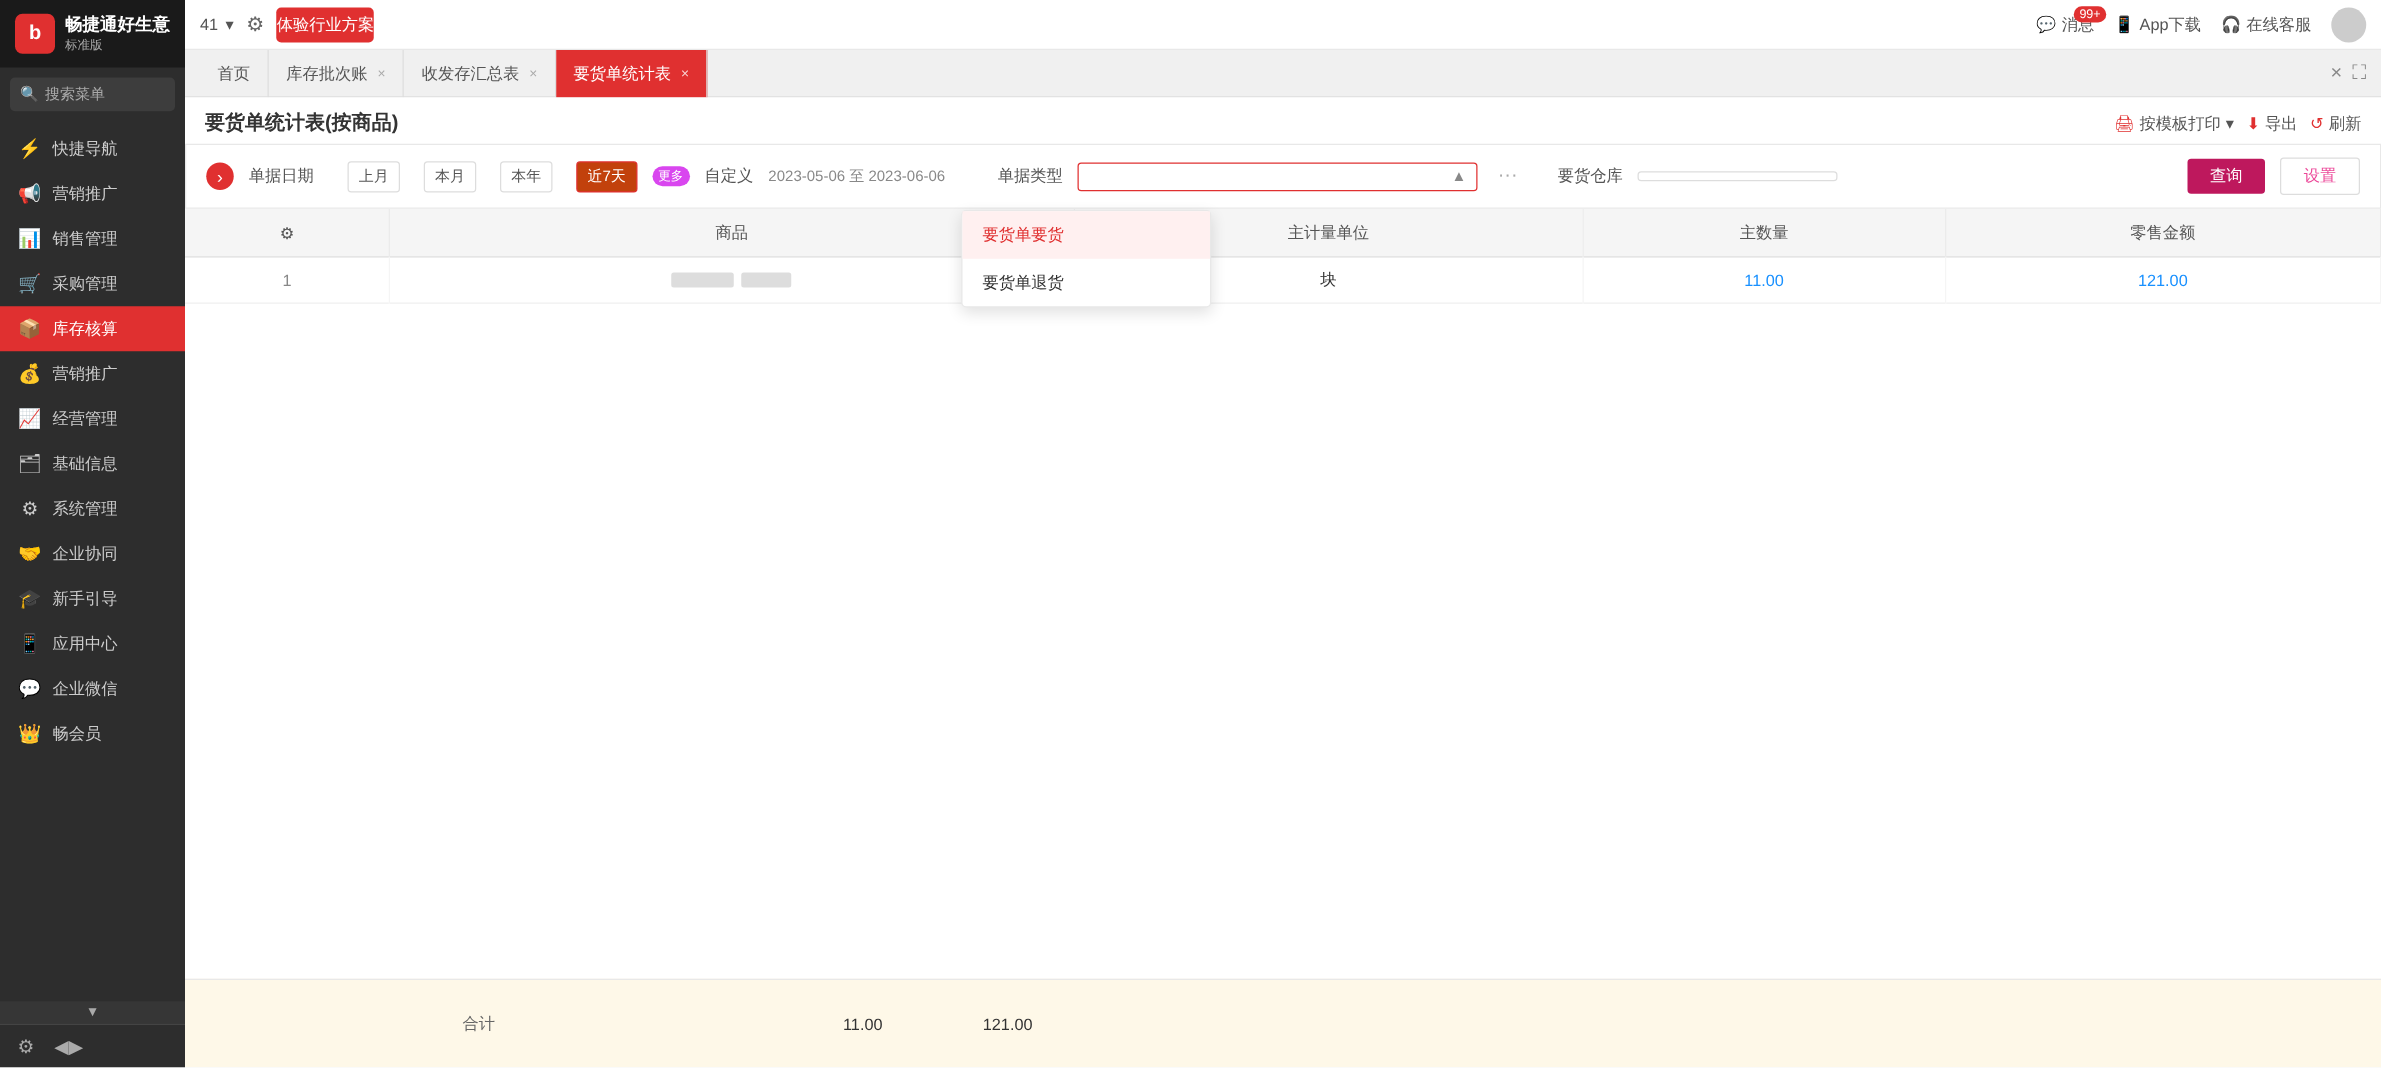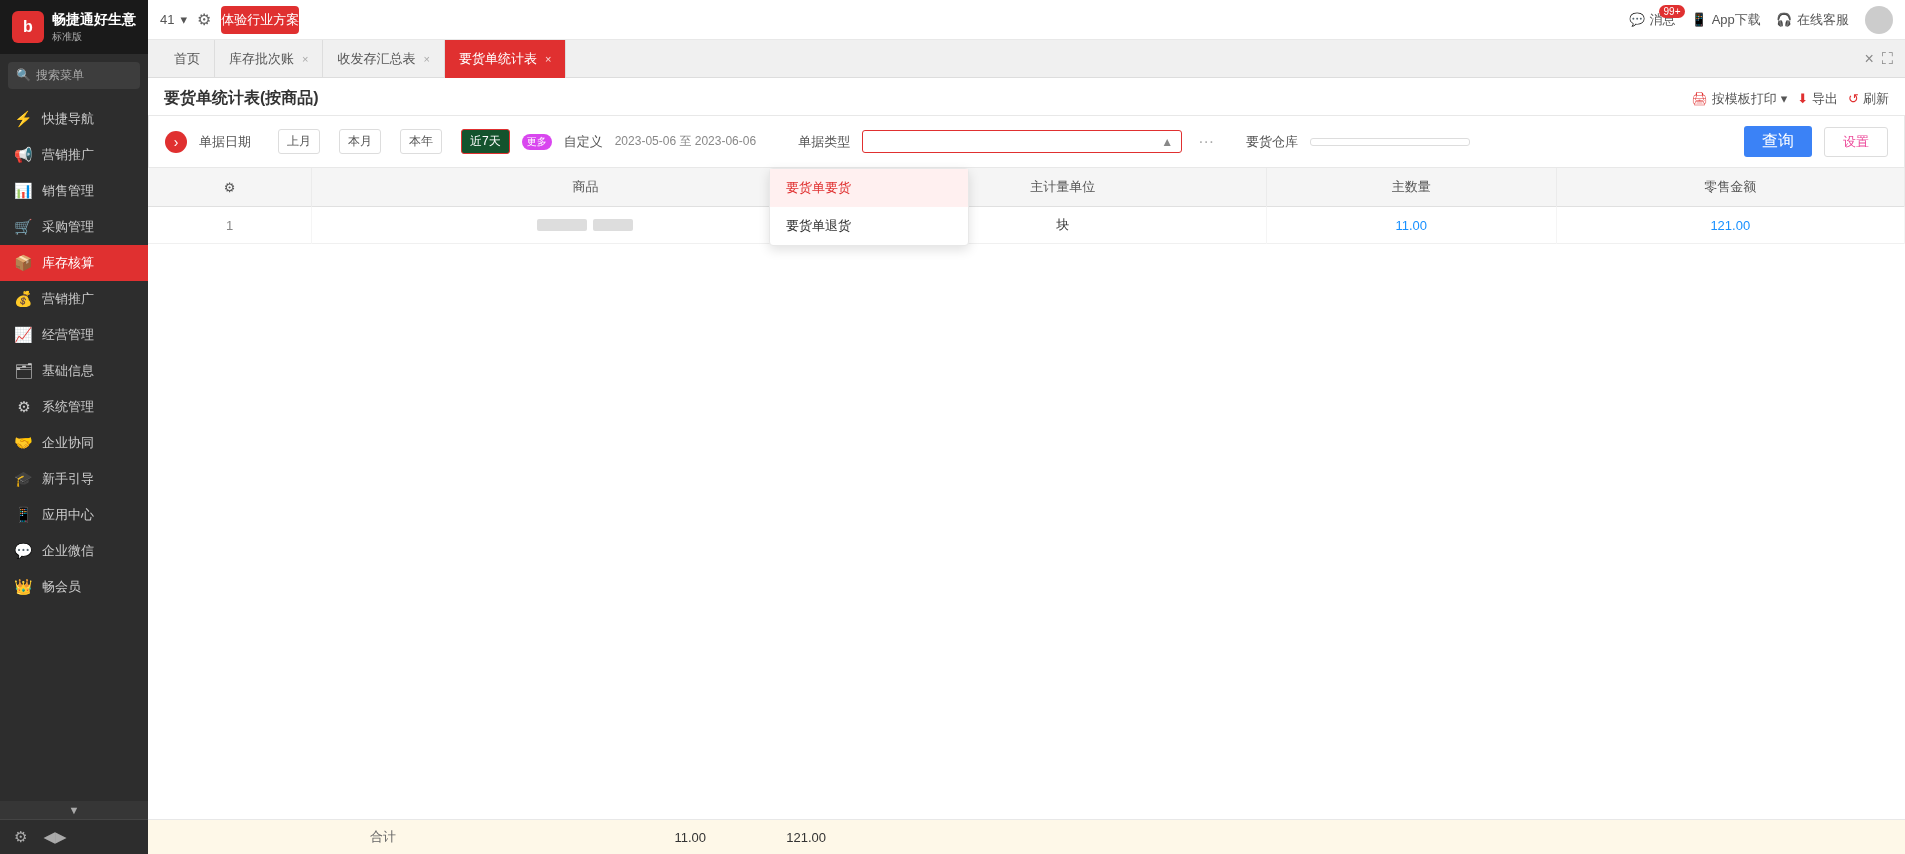--- a/index.html
+++ b/index.html
@@ -254,21 +254,21 @@
       padding: 3px 8px;
       border: 1px solid #ddd;
       border-radius: 3px;
       font-size: 12px;
       color: #555;
       cursor: pointer;
       background: #fff;
       margin-left: 15px;
     }
     .date-btn.active-period {
-      background: #14532d;
+      background: #c2410c;
       color: #fff;
       border-color: #e03030;
     }
     .more-badge {
       background: #d946ef;
       color: #fff;
       border-radius: 10px;
       font-size: 10px;
       padding: 1px 5px;
     }
@@ -291,26 +291,26 @@
       border: none;
       outline: none;
       flex: 1;
       font-size: 13px;
       color: #333;
     }
     .filter-select-chevron { color: #888; font-size: 12px; cursor: pointer; }
     .filter-more { color: #aaa; font-size: 16px; cursor: pointer; margin-left: 4px; }
     .warehouse-label { color: #555; font-size: 13px; margin-left: 20px; }
     .query-btn {
-      background: #3b82f6;
+      background: #be185d;
       color: #fff;
       border: none;
       border-radius: 3px;
       padding: 5px 18px;
-      font-size: 16px;
+      font-size: 13px;
       cursor: pointer;
       margin-left: auto;
     }
     .settings-btn {
       border: 1px solid #ddd;
       background: #fff;
       border-radius: 3px;
       padding: 5px 18px;
       font-size: 13px;
       cursor: pointer;
@@ -370,21 +370,21 @@
       color: #333;
       border-right: 1px solid #f5f5f5;
     }
     .row-num { color: #888; }
     .link-value { color: #1890ff; cursor: pointer; }
 
     
     .table-footer {
       background: #fef8e8;
       border-top: 1px solid #e8e8e8;
-      padding: 8px 12px;
+      padding: 26px 12px;
       display: flex;
       align-items: center;
       gap: 20px;
     }
     .total-label { color: #666; font-size: 13px; margin-left: 160px; }
     .total-value { font-size: 13px; color: #333; }
 
     
     ::-webkit-scrollbar { width: 6px; height: 6px; }
     ::-webkit-scrollbar-thumb { background: #ccc; border-radius: 3px; }

